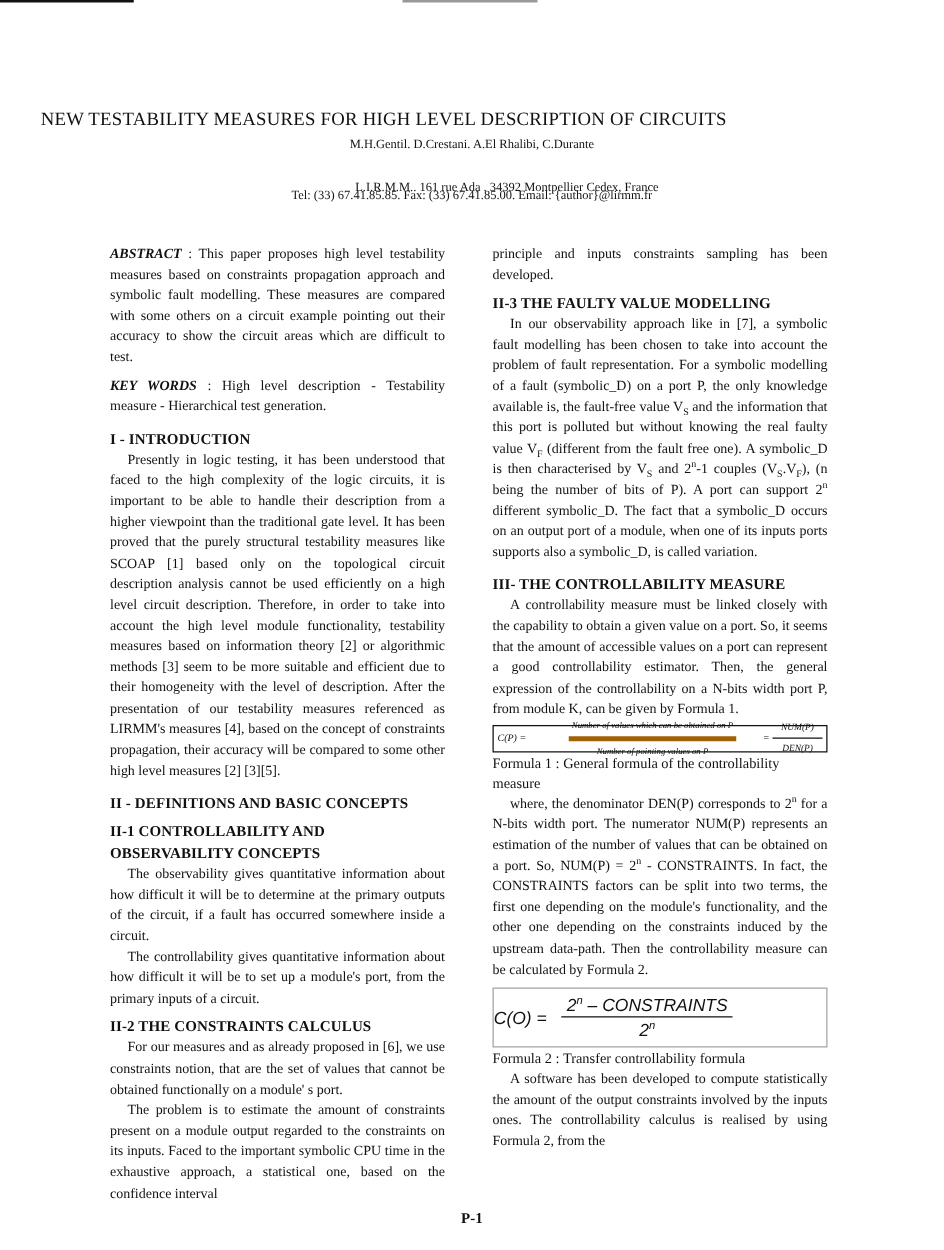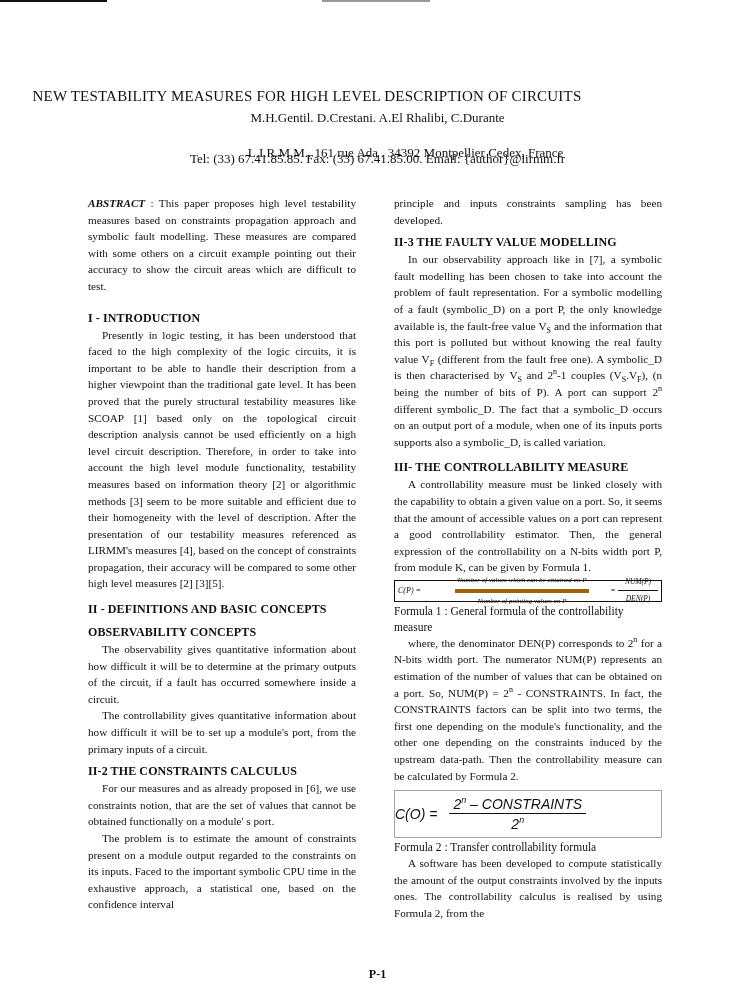--- a/index.html
+++ b/index.html
@@ -3,21 +3,21 @@
 <meta charset="utf-8">
 <style>
   html, body { margin: 0; padding: 0; background: #ffffff; }
   body { width: 755px; height: 1000px; position: relative; overflow: hidden;
          font-family: "Liberation Serif", "DejaVu Serif", serif; color: #111; }
   .topline-left { position: absolute; left: 0; top: 0; width: 107px; height: 2px; background: #111; }
   .topline-mid { position: absolute; left: 322px; top: 0; width: 108px; height: 2px; background: #999; }
 
   .title { position: absolute; left: 0; width: 614px; top: 88px; text-align: center;
            font-size: 15px; letter-spacing: 0.2px; font-weight: normal; }
-  .authors, .address, .contact { position: absolute; left: 0; width: 755px; text-align: center; font-size: 13px; }
+  .authors, .address, .contact { position: absolute; left: 0; width: 755px; text-align: center; font-size: 10px; }
   .authors { top: 110px; }
   .address { top: 145px; padding-left: 28px; }
   .contact { top: 151px; }
 
   .col { position: absolute; width: 268px; font-size: 11.2px; line-height: 16.6px; text-align: justify; }
   .col-left { left: 88px; top: 195px; }
   .col-right { left: 394px; top: 195px; }
 
   .col p { margin: 0; text-indent: 0; }
   .col p.ind { text-indent: 14px; }
@@ -58,28 +58,30 @@
 <div class="topline-mid"></div>
 
 <div class="title">NEW TESTABILITY MEASURES FOR HIGH LEVEL DESCRIPTION OF CIRCUITS</div>
 <div class="authors">M.H.Gentil. D.Crestani. A.El Rhalibi, C.Durante</div>
 <div class="address">L.I.R.M.M.. 161 rue Ada . 34392 Montpellier Cedex, France</div>
 <div class="contact">Tel: (33) 67.41.85.85. Fax: (33) 67.41.85.00. Email: {author}@lirmm.fr</div>
 
 <div class="col col-left">
   <p><span class="kw">ABSTRACT</span><span> : </span><span>This paper proposes high level testability measures based on constraints propagation approach and symbolic fault modelling. These measures are compared with some others on a circuit example pointing out their accuracy to show the circuit areas which are difficult to test.</span></p>
   <div class="gap-s"></div>
+  <p><span class="kw">KEY WORDS</span><span> : </span><span>High level description - Testability measure - Hierarchical test generation.</span></p>
   <div class="gap-m"></div>
 
   <h2>I - INTRODUCTION</h2>
   <p class="ind">Presently in logic testing, it has been understood that faced to the high complexity of the logic circuits, it is important to be able to handle their description from a higher viewpoint than the traditional gate level. It has been proved that the purely structural testability measures like SCOAP [1] based only on the topological circuit description analysis cannot be used efficiently on a high level circuit description. Therefore, in order to take into account the high level module functionality, testability measures based on information theory [2] or algorithmic methods [3] seem to be more suitable and efficient due to their homogeneity with the level of description. After the presentation of our testability measures referenced as LIRMM's measures [4], based on the concept of constraints propagation, their accuracy will be compared to some other high level measures [2] [3][5].</p>
   <div class="gap-m"></div>
 
   <h2>II - DEFINITIONS AND BASIC CONCEPTS</h2>
   <div class="gap-s"></div>
+  <h2>II-1 CONTROLLABILITY AND</h2>
   <h2>OBSERVABILITY CONCEPTS</h2>
   <p class="ind">The observability gives quantitative information about how difficult it will be to determine at the primary outputs of the circuit, if a fault has occurred somewhere inside a circuit.</p>
   <p class="ind">The controllability gives quantitative information about how difficult it will be to set up a module's port, from the primary inputs of a circuit.</p>
   <div class="gap-s"></div>
 
   <h2>II-2 THE CONSTRAINTS CALCULUS</h2>
   <p class="ind">For our measures and as already proposed in [6], we use constraints notion, that are the set of values that cannot be obtained functionally on a module' s port.</p>
   <p class="ind">The problem is to estimate the amount of constraints present on a module output regarded to the constraints on its inputs. Faced to the important symbolic CPU time in the exhaustive approach, a statistical one, based on the confidence interval</p>
 </div>
 

